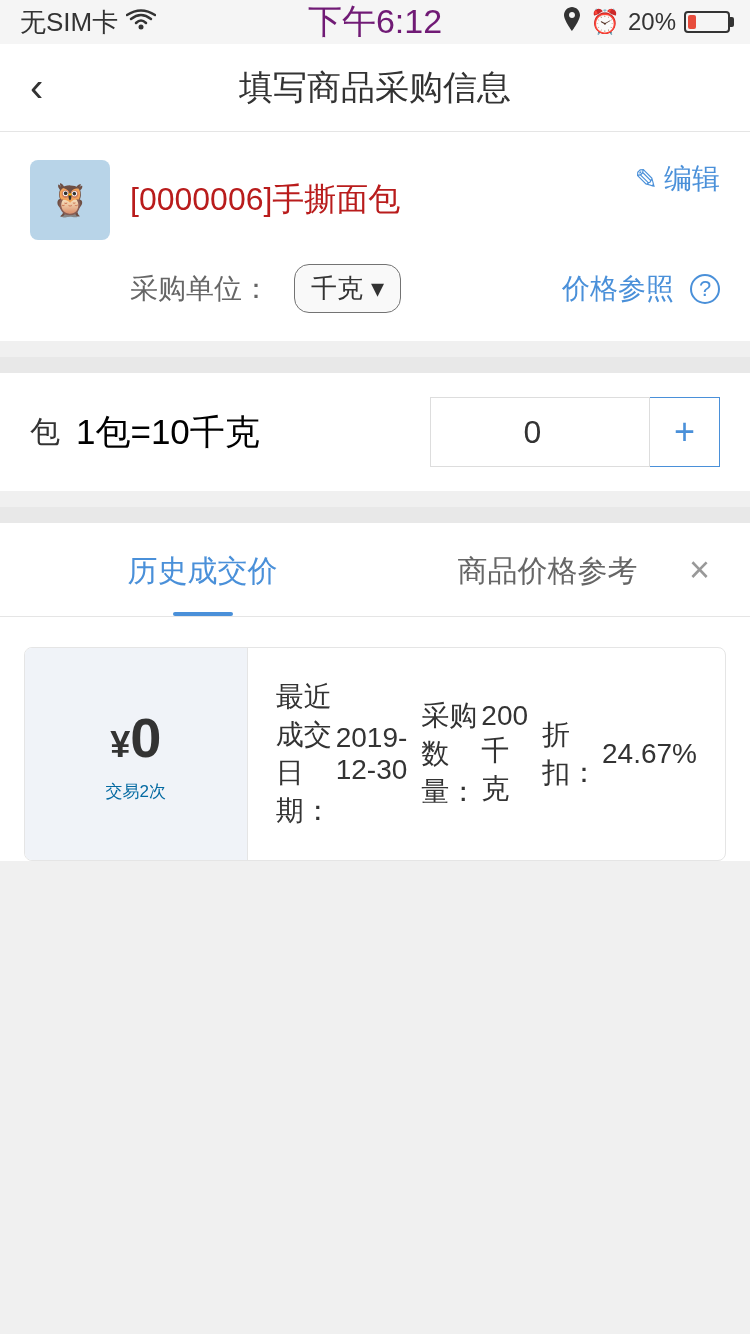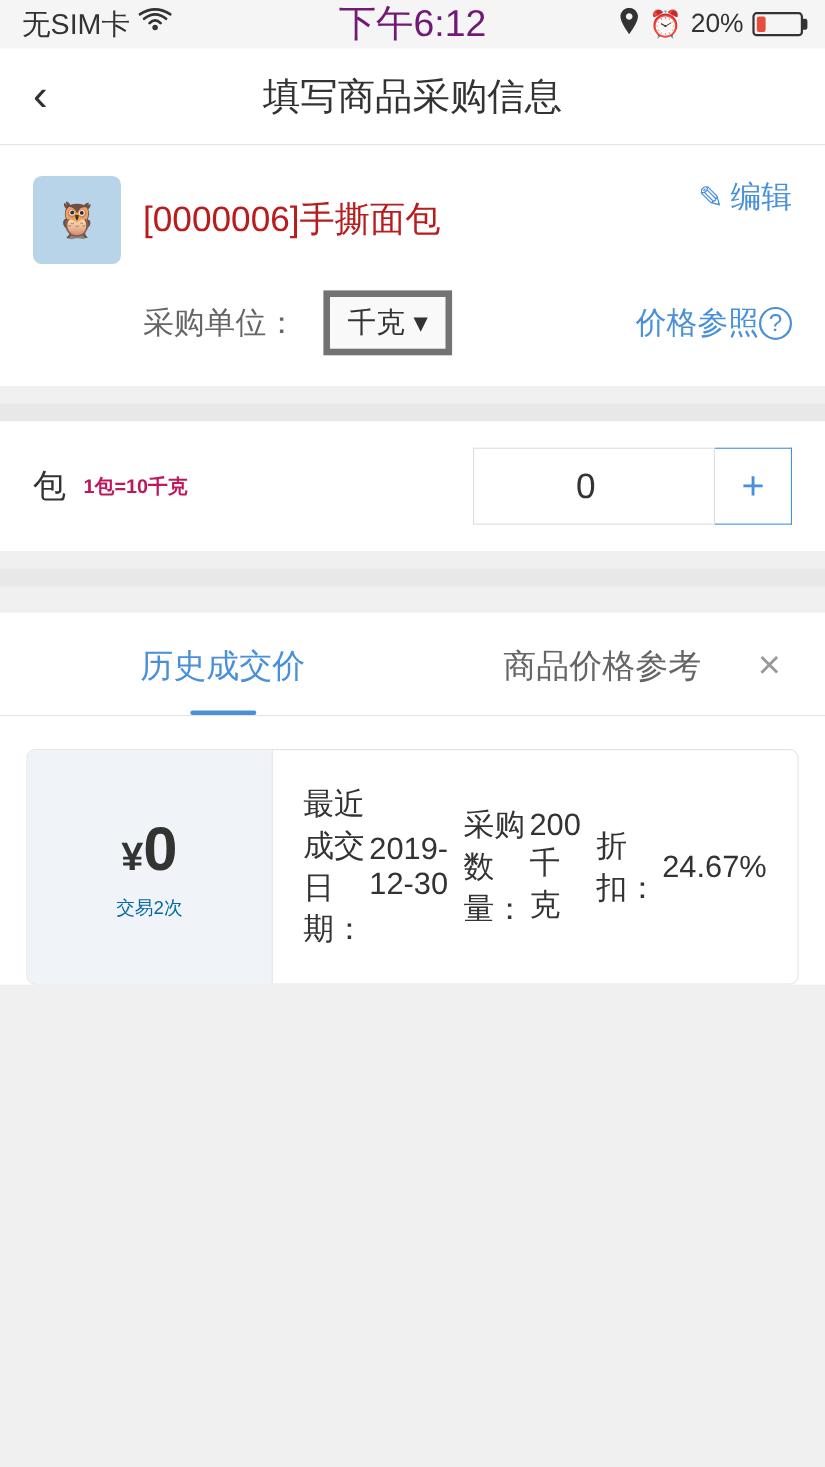--- a/index.html
+++ b/index.html
@@ -21,20 +21,21 @@
       display: flex;
       align-items: center;
       justify-content: space-between;
       padding: 0 20px;
       position: relative;
     }
     .status-left {
       font-size: 26px;
       color: #333;
       display: flex;
+      align-items: center;
       gap: 8px;
     }
     .status-center {
       position: absolute;
       left: 50%;
       transform: translateX(-50%);
       font-size: 34px;
       color: #701a75;
       font-weight: 500;
     }
@@ -147,38 +148,38 @@
       align-items: center;
       justify-content: space-between;
       margin-top: 10px;
       padding-left: 100px;
     }
     .unit-label {
       font-size: 28px;
       color: #666;
     }
     .unit-dropdown {
-      border: 6px solid #737373;
-      border-radius: 0;
+      border: 1px solid #737373;
+      border-radius: 15px;
       padding: 6px 16px;
       font-size: 26px;
       color: #333;
       background: #f9f9f9;
       display: flex;
       align-items: center;
       gap: 8px;
       cursor: pointer;
       margin-left: 12px;
     }
     .price-ref {
       color: #4a90d9;
       font-size: 28px;
       display: flex;
       align-items: center;
-      gap: 0;
+      gap: 16px;
       cursor: pointer;
     }
 
     
     .quantity-row {
       width: 750px;
       background: #fff;
       padding: 24px 30px;
       display: flex;
       align-items: center;
@@ -189,23 +190,22 @@
       display: flex;
       align-items: center;
       gap: 16px;
     }
     .quantity-unit-badge {
       font-size: 30px;
       color: #333;
       font-weight: 500;
     }
     .quantity-sub-label {
-      font-size: 18px;
-      color: #be185d;
-      font-weight: bold;
+      font-size: 35px;
+      color: #000000;
     }
     .quantity-right {
       display: flex;
       align-items: center;
       gap: 0;
     }
     .quantity-input {
       width: 220px;
       height: 70px;
       border: 1px solid #ddd;
@@ -226,21 +226,20 @@
       justify-content: center;
       font-size: 36px;
       color: #4a90d9;
       cursor: pointer;
     }
 
     
     .tabs-section {
       width: 750px;
       background: #fff;
-      margin-top: 24px;
     }
     .tabs-header {
       display: flex;
       align-items: center;
       border-bottom: 1px solid #e5e5e5;
       position: relative;
       padding: 0 30px;
     }
     .tab-item {
       flex: 1;

